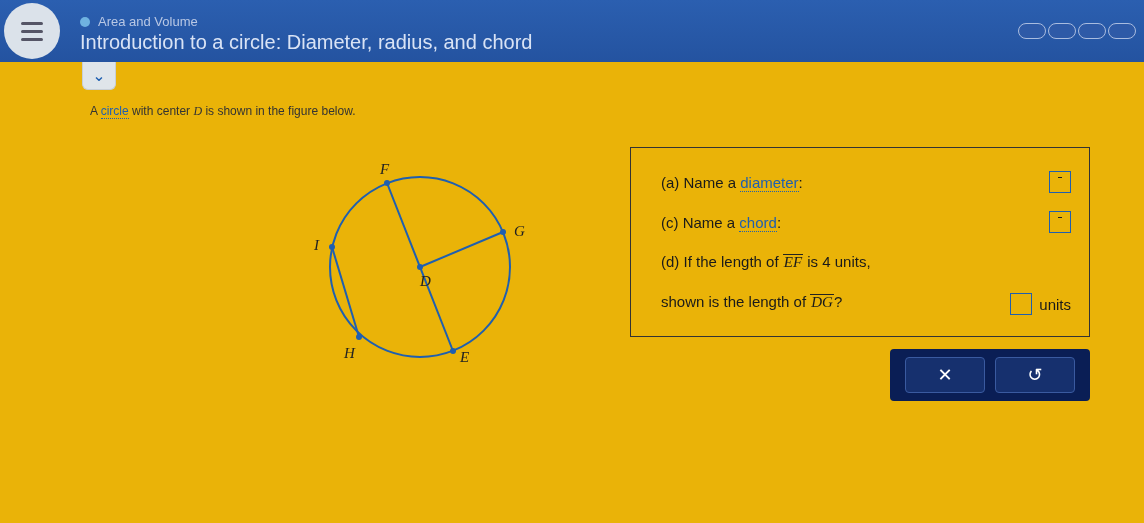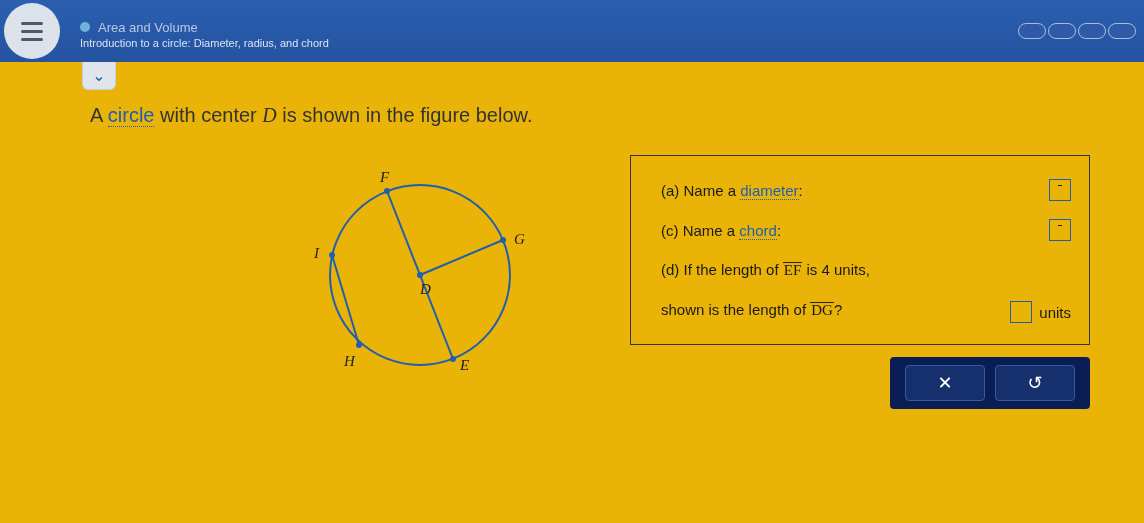--- a/index.html
+++ b/index.html
@@ -4,36 +4,36 @@
 <style>
   * { box-sizing: border-box; }
   html, body { margin:0; padding:0; font-family: Arial, Helvetica, sans-serif; background:#e8ecef; }
   .viewport { width:1144px; height:523px; background:#eab308; position:relative; overflow:hidden; }
   .top-bar { height:62px; background:linear-gradient(#2b5fb0,#2453a0); color:#cdd9ee; display:flex; align-items:stretch; }
   .hamburger { width:56px; height:56px; margin:3px 4px; background:#dbe2ea; border-radius:50%; display:flex; flex-direction:column; justify-content:center; align-items:center; gap:5px; }
   .hamburger span { display:block; width:22px; height:3px; background:#556; border-radius:2px; }
   .breadcrumb { flex:1; padding:6px 16px 0 16px; display:flex; flex-direction:column; justify-content:center; }
   .bc-top { display:flex; align-items:center; gap:8px; color:#b9c8e5; font-size:13px; }
   .dot { width:10px; height:10px; border-radius:50%; background:#6fb2e0; display:inline-block; }
-  .bc-title { color:#d9e3f5; font-size:11px; margin-top:2px; }
+  .bc-title { color:#d9e3f5; font-size:20px; margin-top:2px; }
   .pager { display:flex; align-items:center; padding-right:8px; gap:2px; }
   .pager .cell { width:28px; height:16px; border:1px solid #a9bcdf; border-radius:8px; background:#2e5aa7; }
   .chev-tab { position:absolute; top:62px; left:82px; width:34px; height:28px; background:#dfe5ea; border:1px solid #c8cfd6; border-top:none; border-radius:0 0 6px 6px; display:flex; align-items:center; justify-content:center; color:#1f5fb0; font-size:16px; }
   .content { padding:42px 40px 0 90px; color:#222; }
-  .prompt { font-size:20px; color:#333; }
+  .prompt { font-size:12px; color:#333; }
   .prompt .term { border-bottom:1px dotted #1f5fb0; color:#1f5fb0; }
   .prompt .mi { font-family:'Times New Roman', serif; font-style:italic; }
   .work { display:flex; gap:60px; margin-top:28px; align-items:flex-start; }
   .figure { width:300px; height:230px; position:relative; margin-left:180px; }
   .answers { flex:1; }
   .answer-box { border:1px solid #333; padding:14px 18px 14px 18px; width:460px; font-size:15px; color:#1a1a1a; }
   .answer-box .row { display:flex; align-items:center; min-height:40px; }
   .answer-box .ql { flex:1;margin-left:12px; }
   .term2 { border-bottom:1px dotted #1f5fb0; color:#1f5fb0; }
-  .seg { font-family:'Times New Roman', serif; position:relative; display:inline-block; padding:0 1px; }
+  .seg { font-family:'Times New Roman', serif; font-style:italic; position:relative; display:inline-block; padding:0 1px; }
   .seg::before { content:""; position:absolute; top:0; left:0; right:0; border-top:1px solid #222; }
   .slot { width:22px; height:22px; border:1px solid #1f5fb0; display:inline-flex; align-items:center; justify-content:center; margin-left:26px; }
   .slot .seg { font-size:11px; line-height:1; }
   .unit-row { display:flex; align-items:center; gap:7px; margin-top:4px; }
   .unit-input { width:22px; height:22px; border:1px solid #1f5fb0; }
   .btn-bar { width:200px; margin:12px 0 0 260px; background:#0a1e55; padding:8px; border-radius:4px; display:flex; gap:10px; justify-content:center; }
   .btn { width:80px; height:36px; background:#16306e; border:1px solid #3a5aa0; border-radius:4px; color:#fff; display:flex; align-items:center; justify-content:center; font-size:18px; }
   .figure svg { position:absolute; top:0; left:0; }
   .lbl { position:absolute; font-family:'Times New Roman', serif; font-style:italic; font-size:15px; color:#222; }
 </style>

